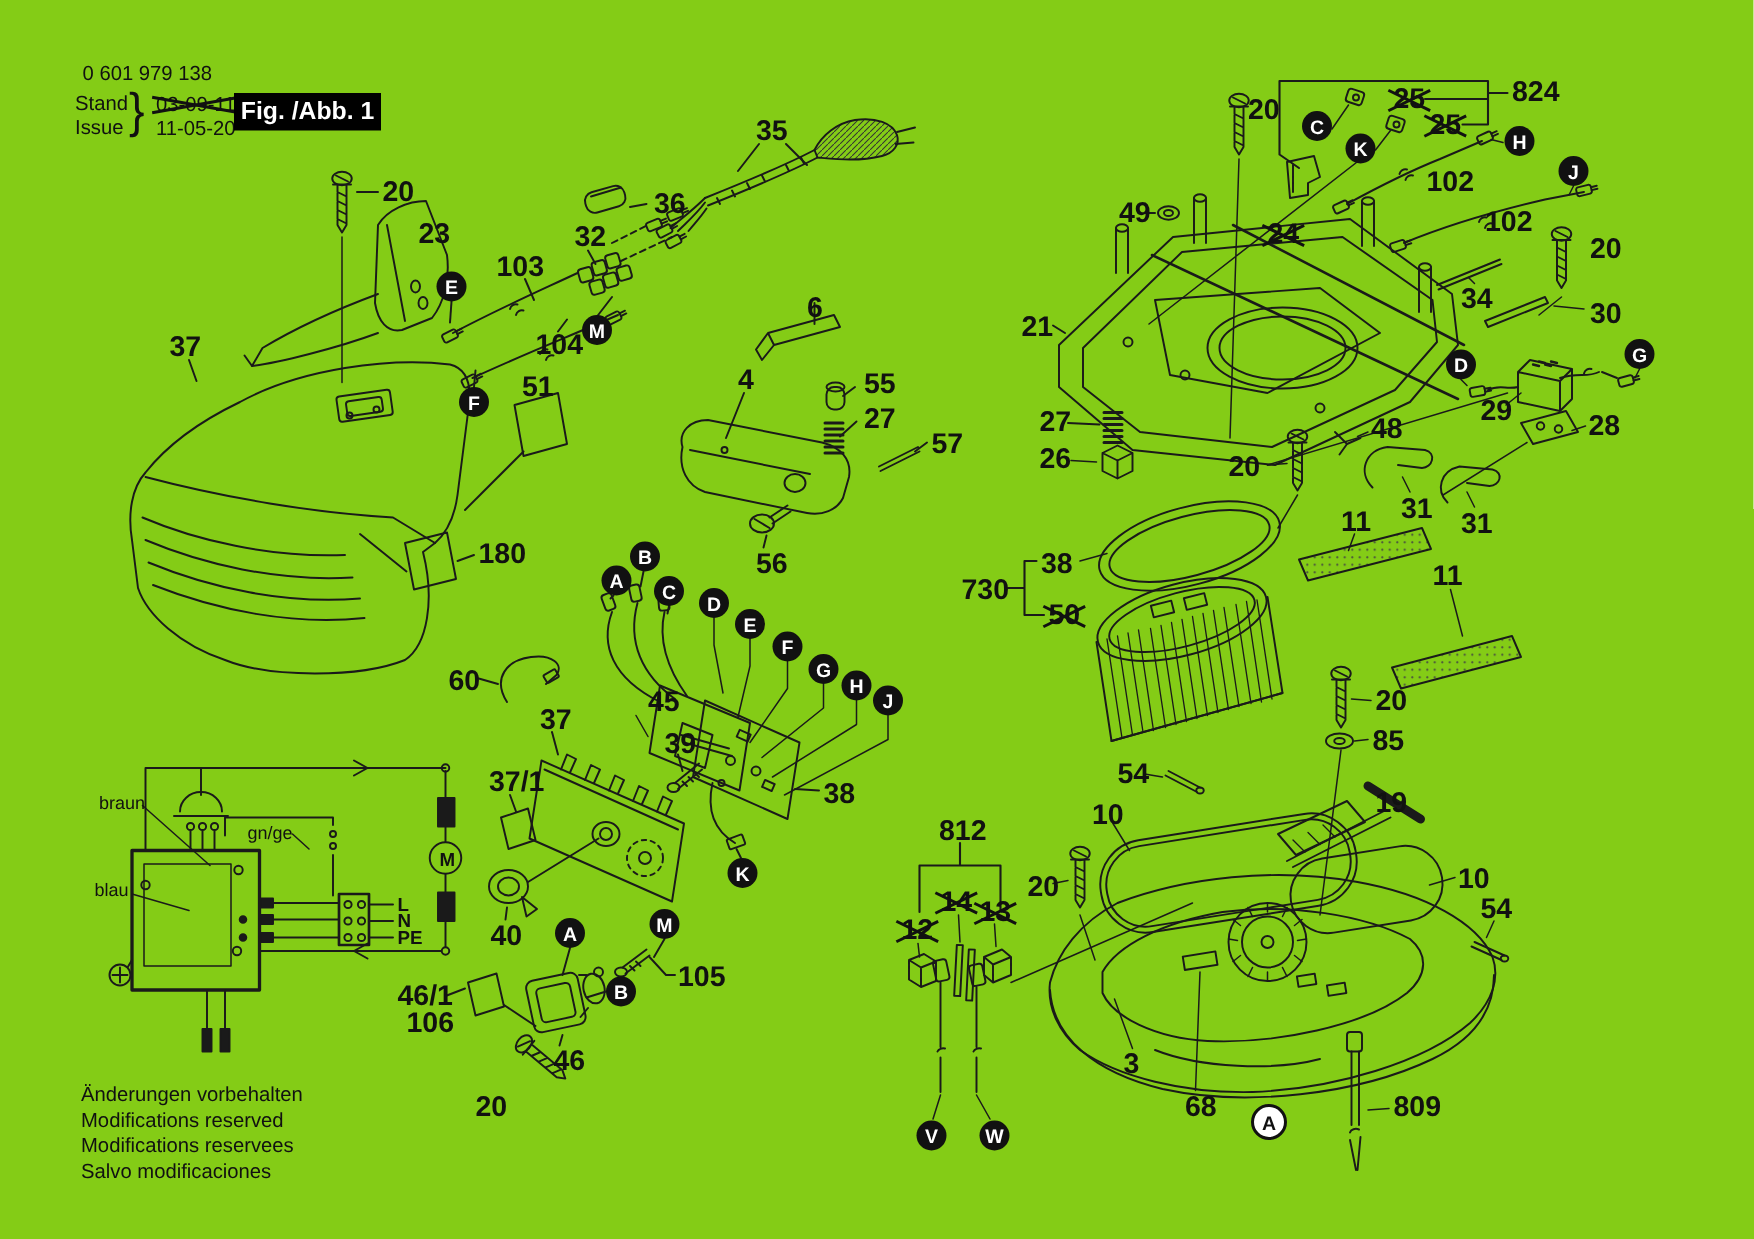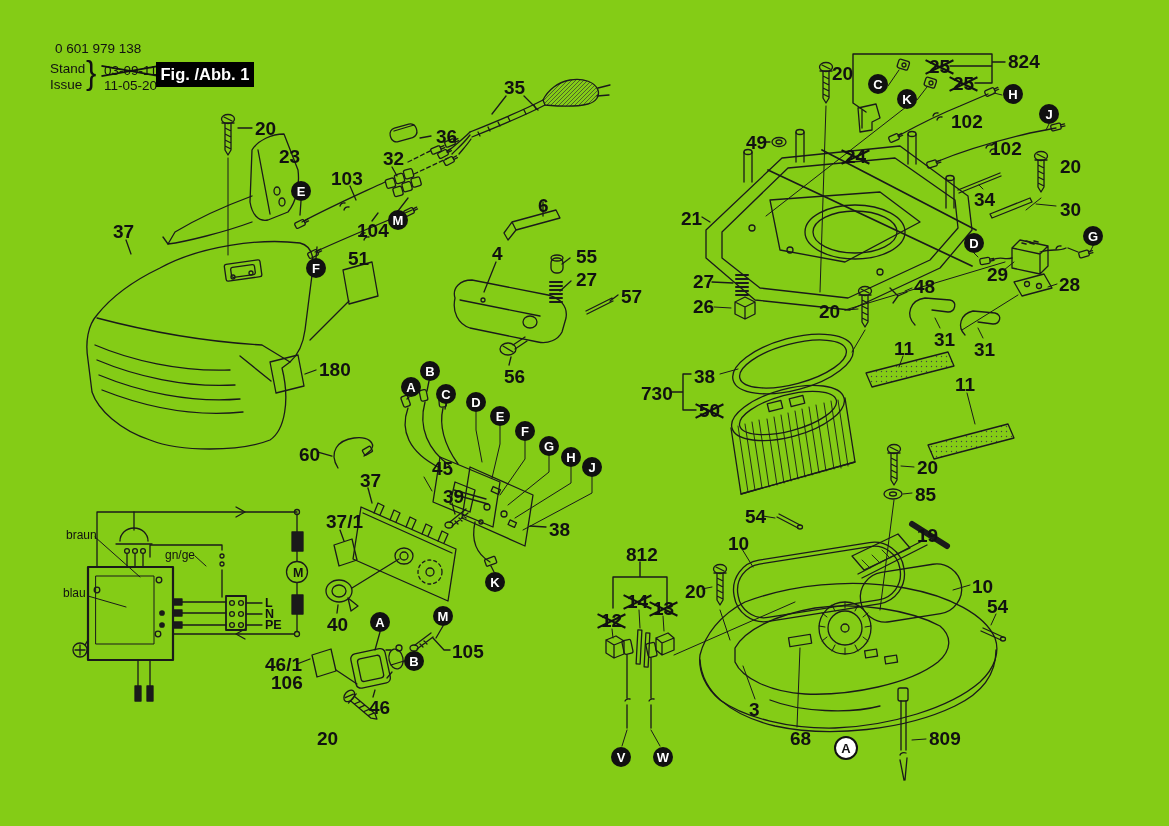--- a/index.html
+++ b/index.html
@@ -501,20 +501,26 @@
   
   <div class="hdr" style="left:55px;top:41px;">0 601 979 138</div>
   <div class="hdr" style="left:50px;top:61px;">Stand</div>
   <div class="hdr" style="left:50px;top:77px;">Issue</div>
   <div class="brace">}</div>
   <div class="hdr struck" style="left:104px;top:61px;">03-09-11</div>
   <div class="hdr" style="left:104px;top:78px;">11-05-20</div>
   <div class="figbox">Fig. /Abb. 1</div>
 
   
+  <div class="footer">
+    <div>Änderungen vorbehalten</div>
+    <div>Modifications reserved</div>
+    <div>Modifications reservees</div>
+    <div>Salvo modificaciones</div>
+  </div>
 
   
   <div class="wlabel" style="left:66px;top:529px;">braun</div>
   <div class="wlabel" style="left:165px;top:549px;">gn/ge</div>
   <div class="wlabel" style="left:63px;top:587px;">blau</div>
   <div class="wlabel b" style="left:265px;top:597px;">L</div>
   <div class="wlabel b" style="left:265px;top:608px;">N</div>
   <div class="wlabel b" style="left:265px;top:619px;">PE</div>
   <div class="wlabel b" style="left:293px;top:567px;">M</div>
 

